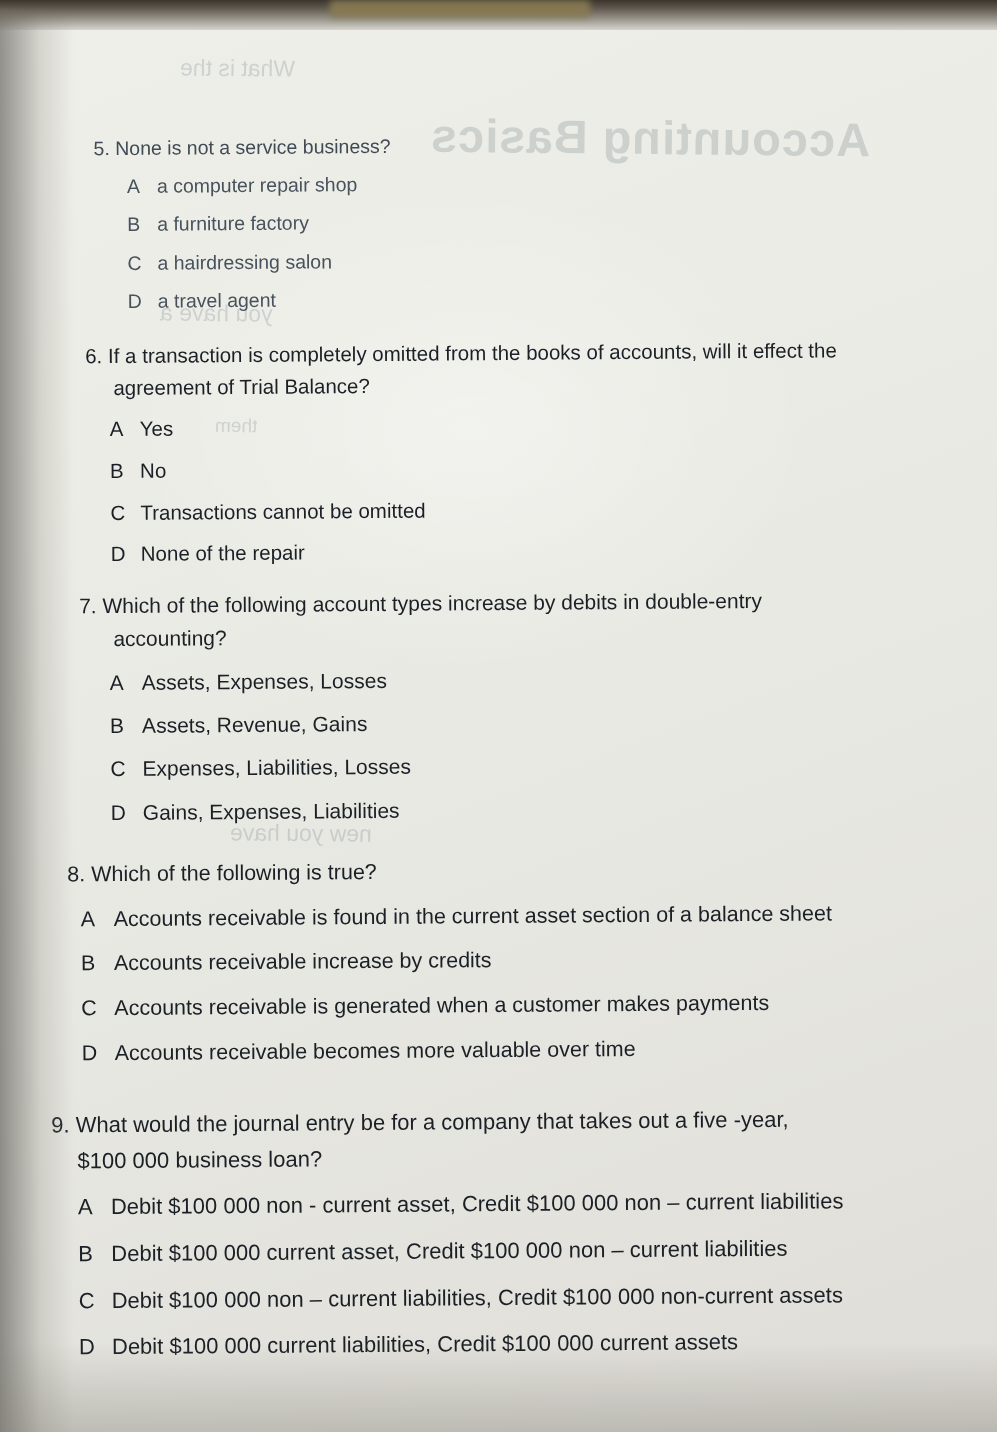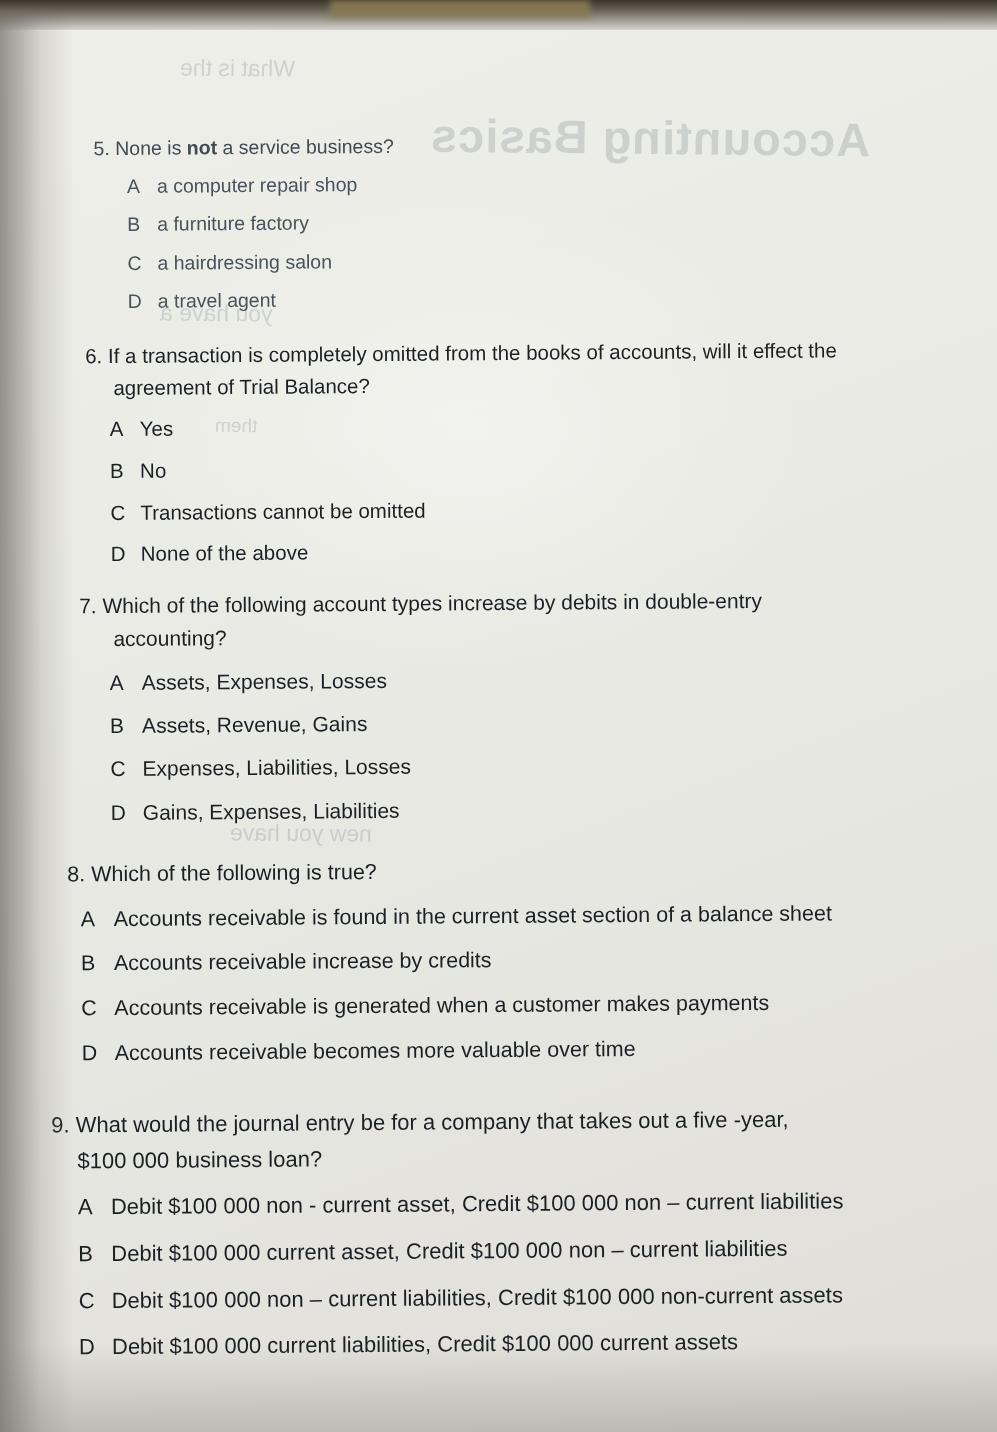--- a/index.html
+++ b/index.html
@@ -118,21 +118,21 @@
 
   .q8 { left: 66px; top: 858px; width: 900px; font-size: 21.5px; }
   .q8 .opt { margin-top: 17px; }
   .q8 .letter { width: 33px; margin-left: 13px; }
 
   .q9 { left: 48px; top: 1108px; width: 940px; font-size: 22px; }
   .q9 .opt { margin-top: 18px; }
   .q9 .letter { width: 33px; margin-left: 26px; }
   .q9 .indent { margin-left: 26px; }
 
-  b { font-weight: bold; }
+  b { font-weight: normal; }
 </style>
 </head>
 <body>
 
 <div class="page">
   <div class="sheet"></div>
   <div class="glare"></div>
 
   <div class="bleed bleed-title" style="left:430px; top:110px;">Accounting Basics</div>
   <div class="bleed bleed-md" style="left:180px; top:55px;">What is the</div>
@@ -178,21 +178,21 @@
       <div class="opt">
         <span class="letter">B</span>
         <span class="otext">No</span>
       </div>
       <div class="opt">
         <span class="letter">C</span>
         <span class="otext">Transactions cannot be omitted</span>
       </div>
       <div class="opt">
         <span class="letter">D</span>
-        <span class="otext">None of the above</span>
+        <span class="otext">None of the repair</span>
       </div>
     </div>
 
     <div class="qblock q7">
       <div class="qtext">
         <span>7.</span>
         <span>Which of the following account types increase by debits in double-entry</span>
       </div>
       <div class="qtext indent" style="margin-top:6px;">accounting?</div>
       <div class="opt">

